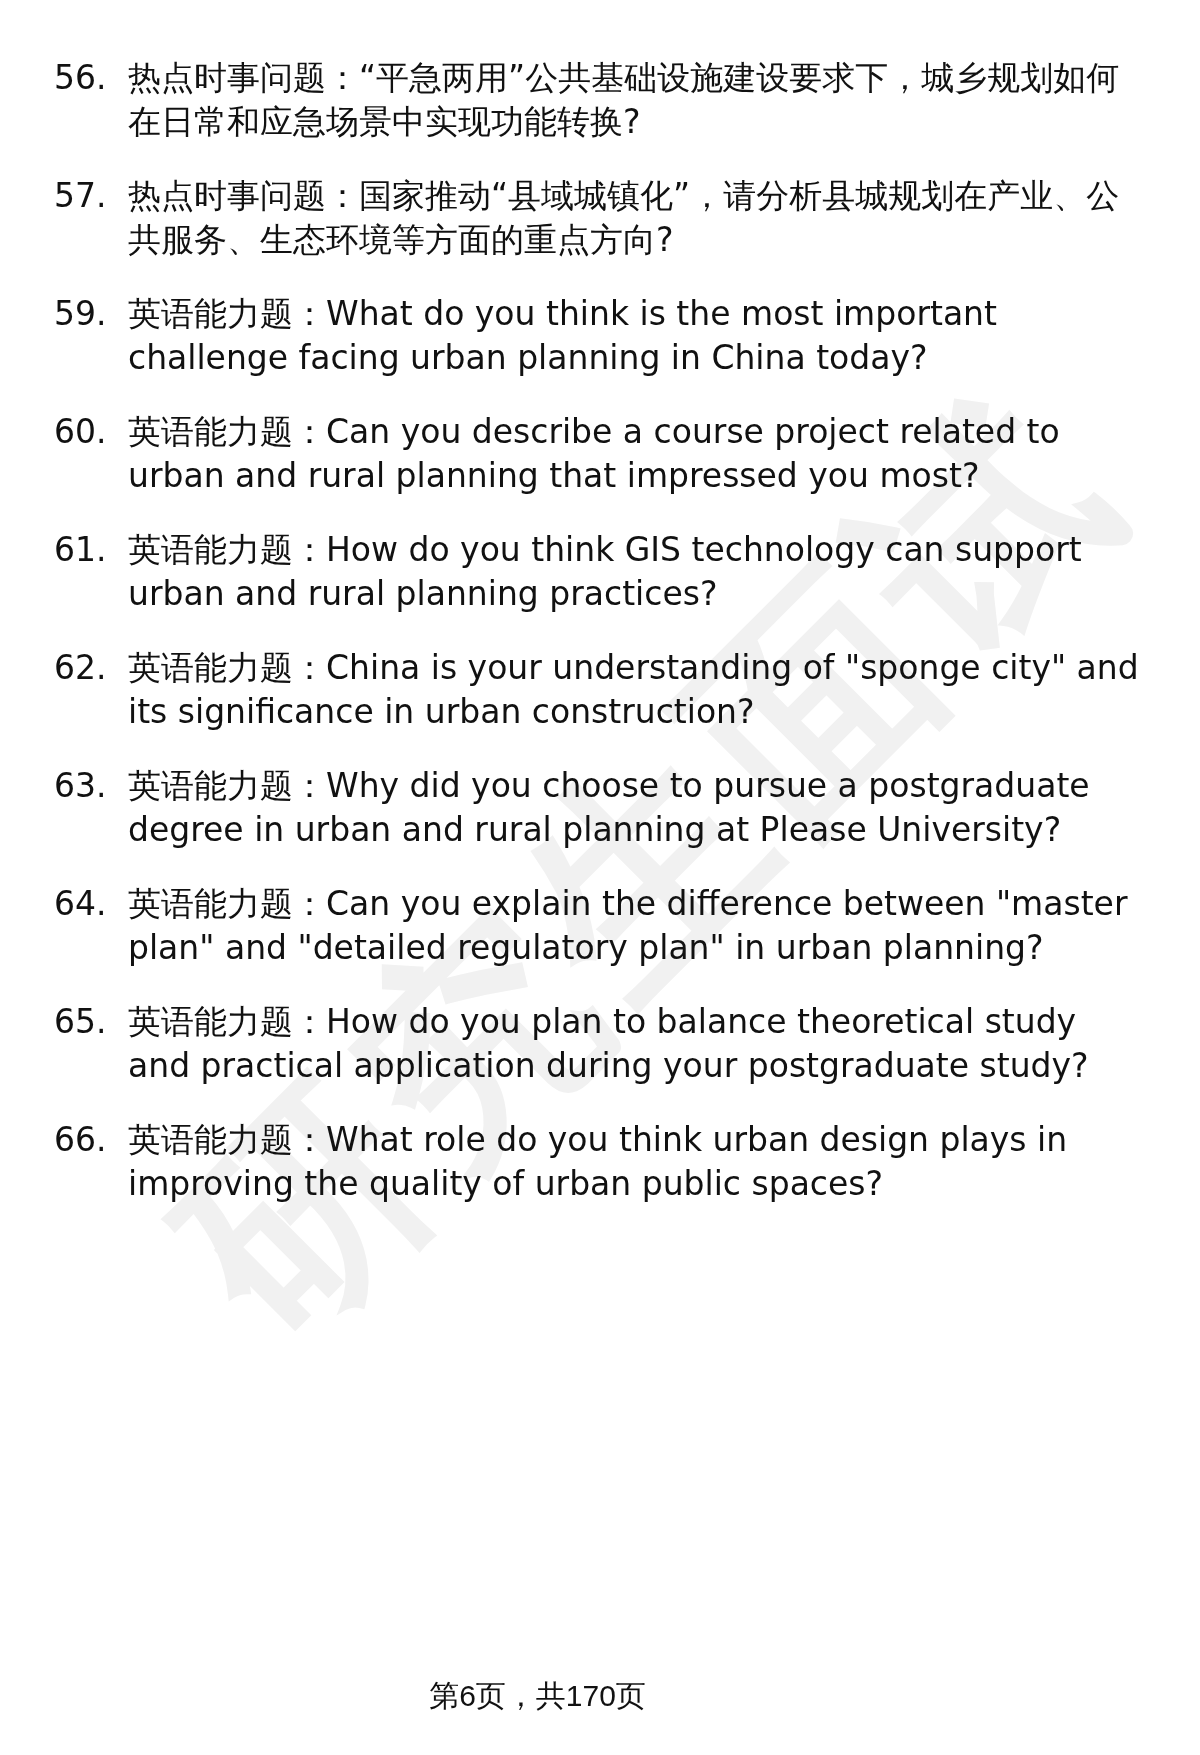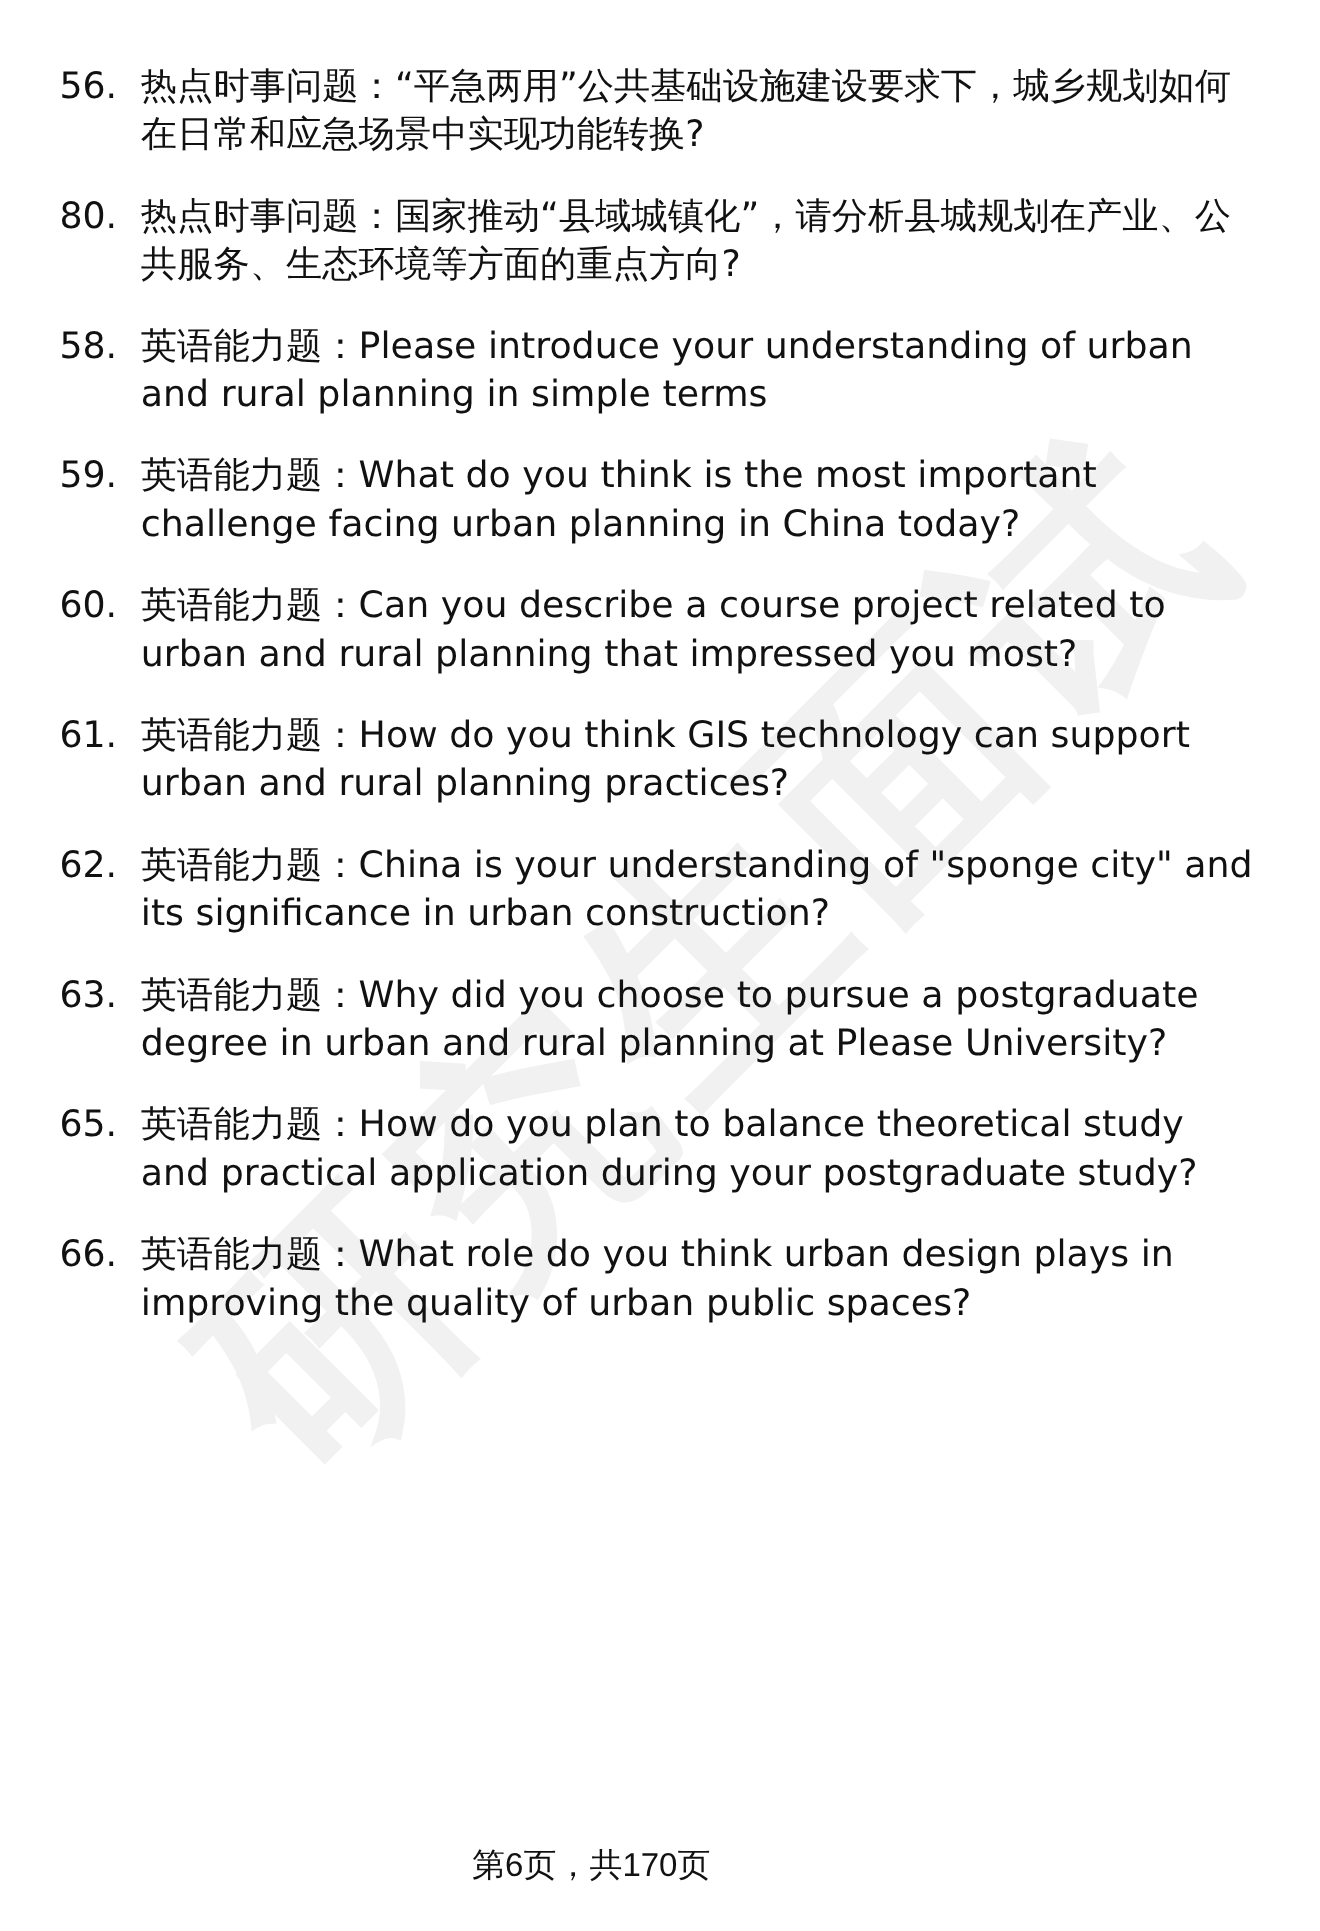--- a/index.html
+++ b/index.html
@@ -84,26 +84,22 @@
 <div class="watermark">
   <div class="watermark-text">研究生面试</div>
 </div>
 
 <ol class="question-list">
   <li class="question-item">
     <span class="q-number">56.</span>
     <span class="q-category">热点时事问题：</span><span class="q-text">“平急两用”公共基础设施建设要求下，城乡规划如何在日常和应急场景中实现功能转换?</span>
   </li>
   <li class="question-item">
-    <span class="q-number">80.</span>
+    <span class="q-number">57.</span>
     <span class="q-category">热点时事问题：</span><span class="q-text">国家推动“县域城镇化”，请分析县城规划在产业、公共服务、生态环境等方面的重点方向?</span>
-  </li>
-  <li class="question-item">
-    <span class="q-number">58.</span>
-    <span class="q-category">英语能力题：</span><span class="q-text">Please introduce your understanding of urban and rural planning in simple terms</span>
   </li>
   <li class="question-item">
     <span class="q-number">59.</span>
     <span class="q-category">英语能力题：</span><span class="q-text">What do you think is the most important challenge facing urban planning in China today?</span>
   </li>
   <li class="question-item">
     <span class="q-number">60.</span>
     <span class="q-category">英语能力题：</span><span class="q-text">Can you describe a course project related to urban and rural planning that impressed you most?</span>
   </li>
   <li class="question-item">
@@ -112,20 +108,24 @@
   </li>
   <li class="question-item">
     <span class="q-number">62.</span>
     <span class="q-category">英语能力题：</span><span class="q-text">China is your understanding of "sponge city" and its significance in urban construction?</span>
   </li>
   <li class="question-item">
     <span class="q-number">63.</span>
     <span class="q-category">英语能力题：</span><span class="q-text">Why did you choose to pursue a postgraduate degree in urban and rural planning at Please University?</span>
   </li>
   <li class="question-item">
+    <span class="q-number">64.</span>
+    <span class="q-category">英语能力题：</span><span class="q-text">Can you explain the difference between "master plan" and "detailed regulatory plan" in urban planning?</span>
+  </li>
+  <li class="question-item">
     <span class="q-number">65.</span>
     <span class="q-category">英语能力题：</span><span class="q-text">How do you plan to balance theoretical study and practical application during your postgraduate study?</span>
   </li>
   <li class="question-item">
     <span class="q-number">66.</span>
     <span class="q-category">英语能力题：</span><span class="q-text">What role do you think urban design plays in improving the quality of urban public spaces?</span>
   </li>
 </ol>
 
 <div class="footer">

